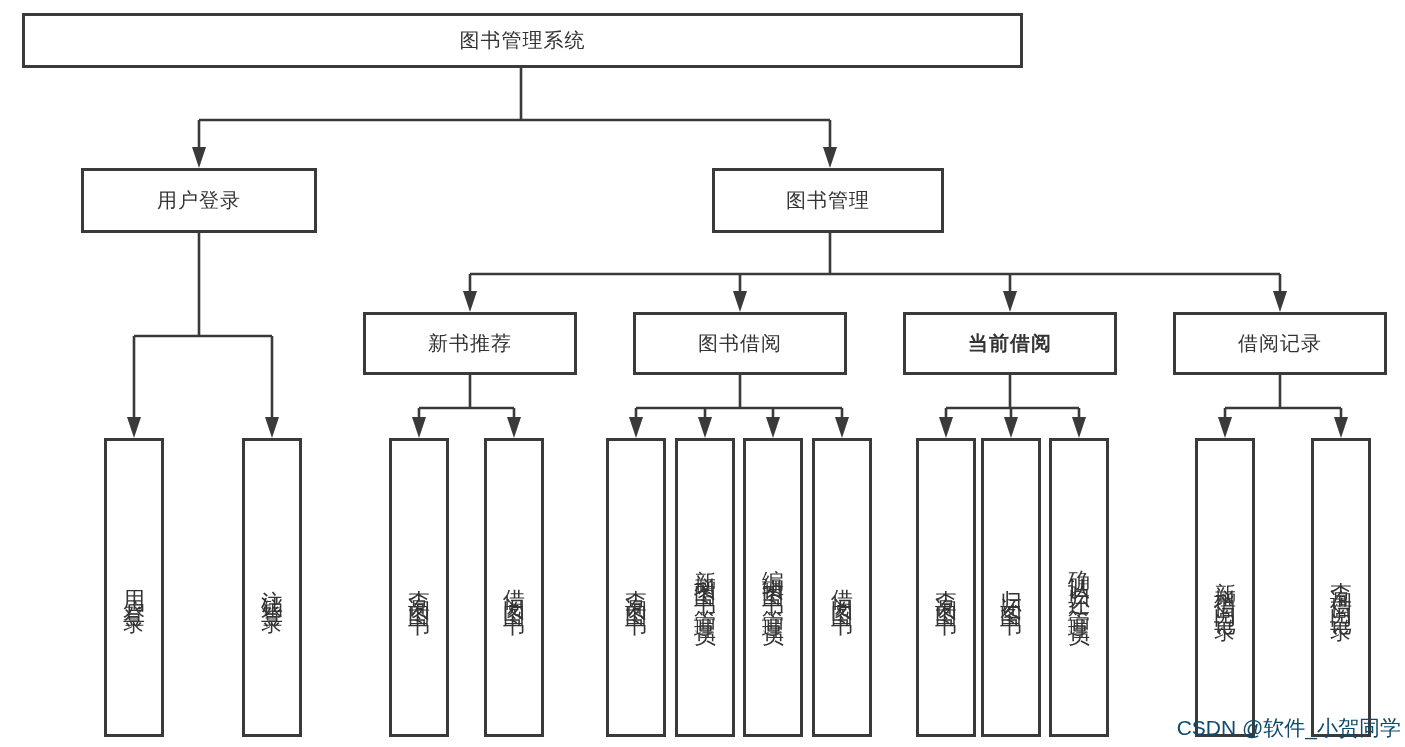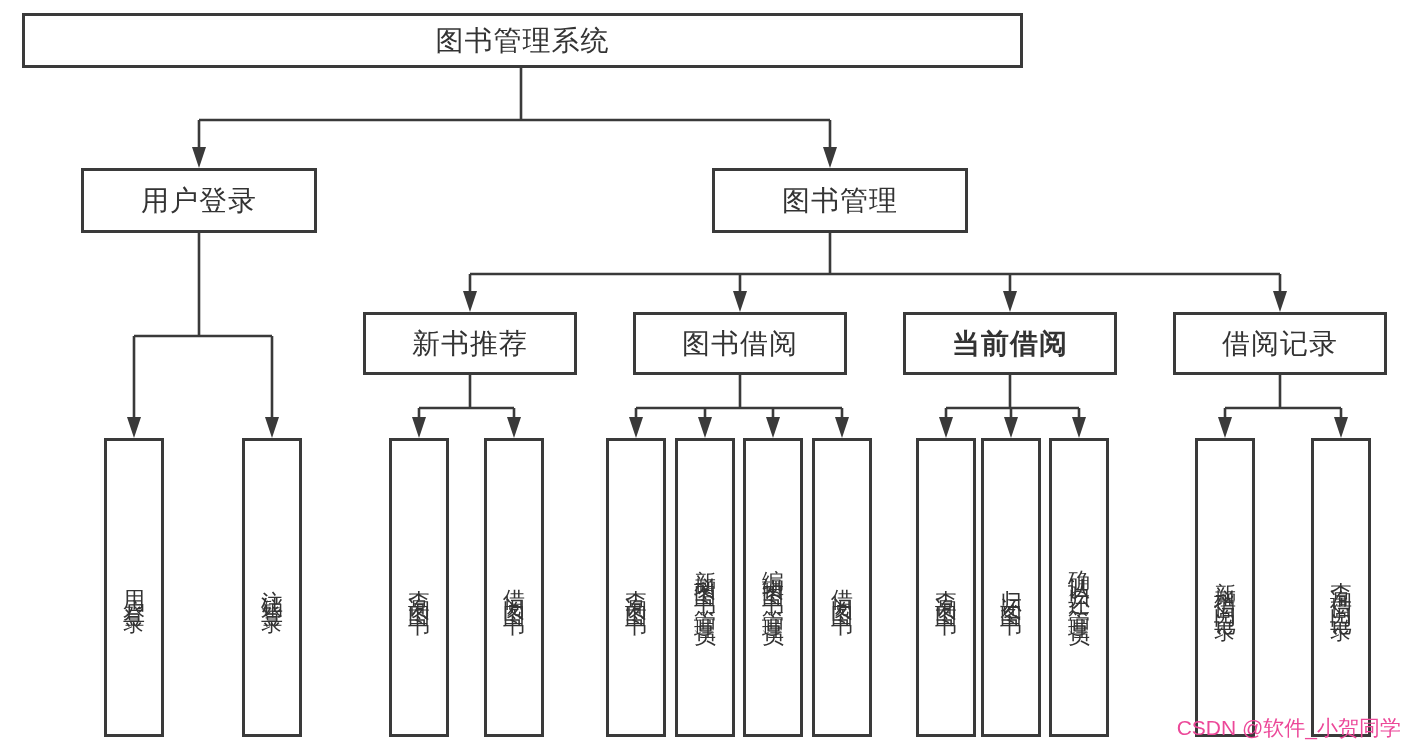--- a/index.html
+++ b/index.html
@@ -18,24 +18,24 @@
   .box {
     position:absolute;
     box-sizing:border-box;
     background:#ffffff;
     border:3px solid #3a3a3a;
     display:flex;
     align-items:center;
     justify-content:center;
     color:#333333;
   }
-  .hlabel { font-size:28px; letter-spacing:1px; white-space:nowrap; }
+  .hlabel { font-size:20px; letter-spacing:1px; white-space:nowrap; }
   .root { left:22px;  top:13px;  width:1001px; height:55px; }
   .l2a  { left:81px;  top:168px; width:236px;  height:65px; }
-  .l2b  { left:712px; top:168px; width:256px;  height:65px;align-items:center; }
+  .l2b  { left:712px; top:168px; width:232px;  height:65px;align-items:center; }
   .l3   { top:312px;  width:214px; height:63px; }
   .l3-0 { left:363px; } .l3-1 { left:633px; } .l3-2 { left:903px;font-weight:bold; } .l3-3 { left:1173px; }
   .leaf { top:438px; width:60px; height:299px; }
   .leaf .vlabel {
     writing-mode:vertical-rl;
     text-orientation:mixed;
     font-size:22px;
     letter-spacing:8px;
     color:#333333;
     white-space:nowrap;
@@ -44,21 +44,21 @@
   .lf-2 { left:389px; }  .lf-3 { left:484px; }
   .lf-4 { left:606px; }  .lf-5 { left:675px; }
   .lf-6 { left:743px; }  .lf-7 { left:812px; }
   .lf-8 { left:916px; }  .lf-9 { left:981px; }
   .lf-10 { left:1049px; }
   .lf-11 { left:1195px; } .lf-12 { left:1311px; }
   .watermark {
     position:absolute;
     right:4px; bottom:5px;
     font-size:21px;
-    color:#ec4899;
+    color:#0c4a6e;
     z-index:5;
     white-space:nowrap;
   }
 </style>
 </head>
 <body>
 
 <div id="stage">
 
   <svg class="connectors" viewBox="0 0 1405 747">

